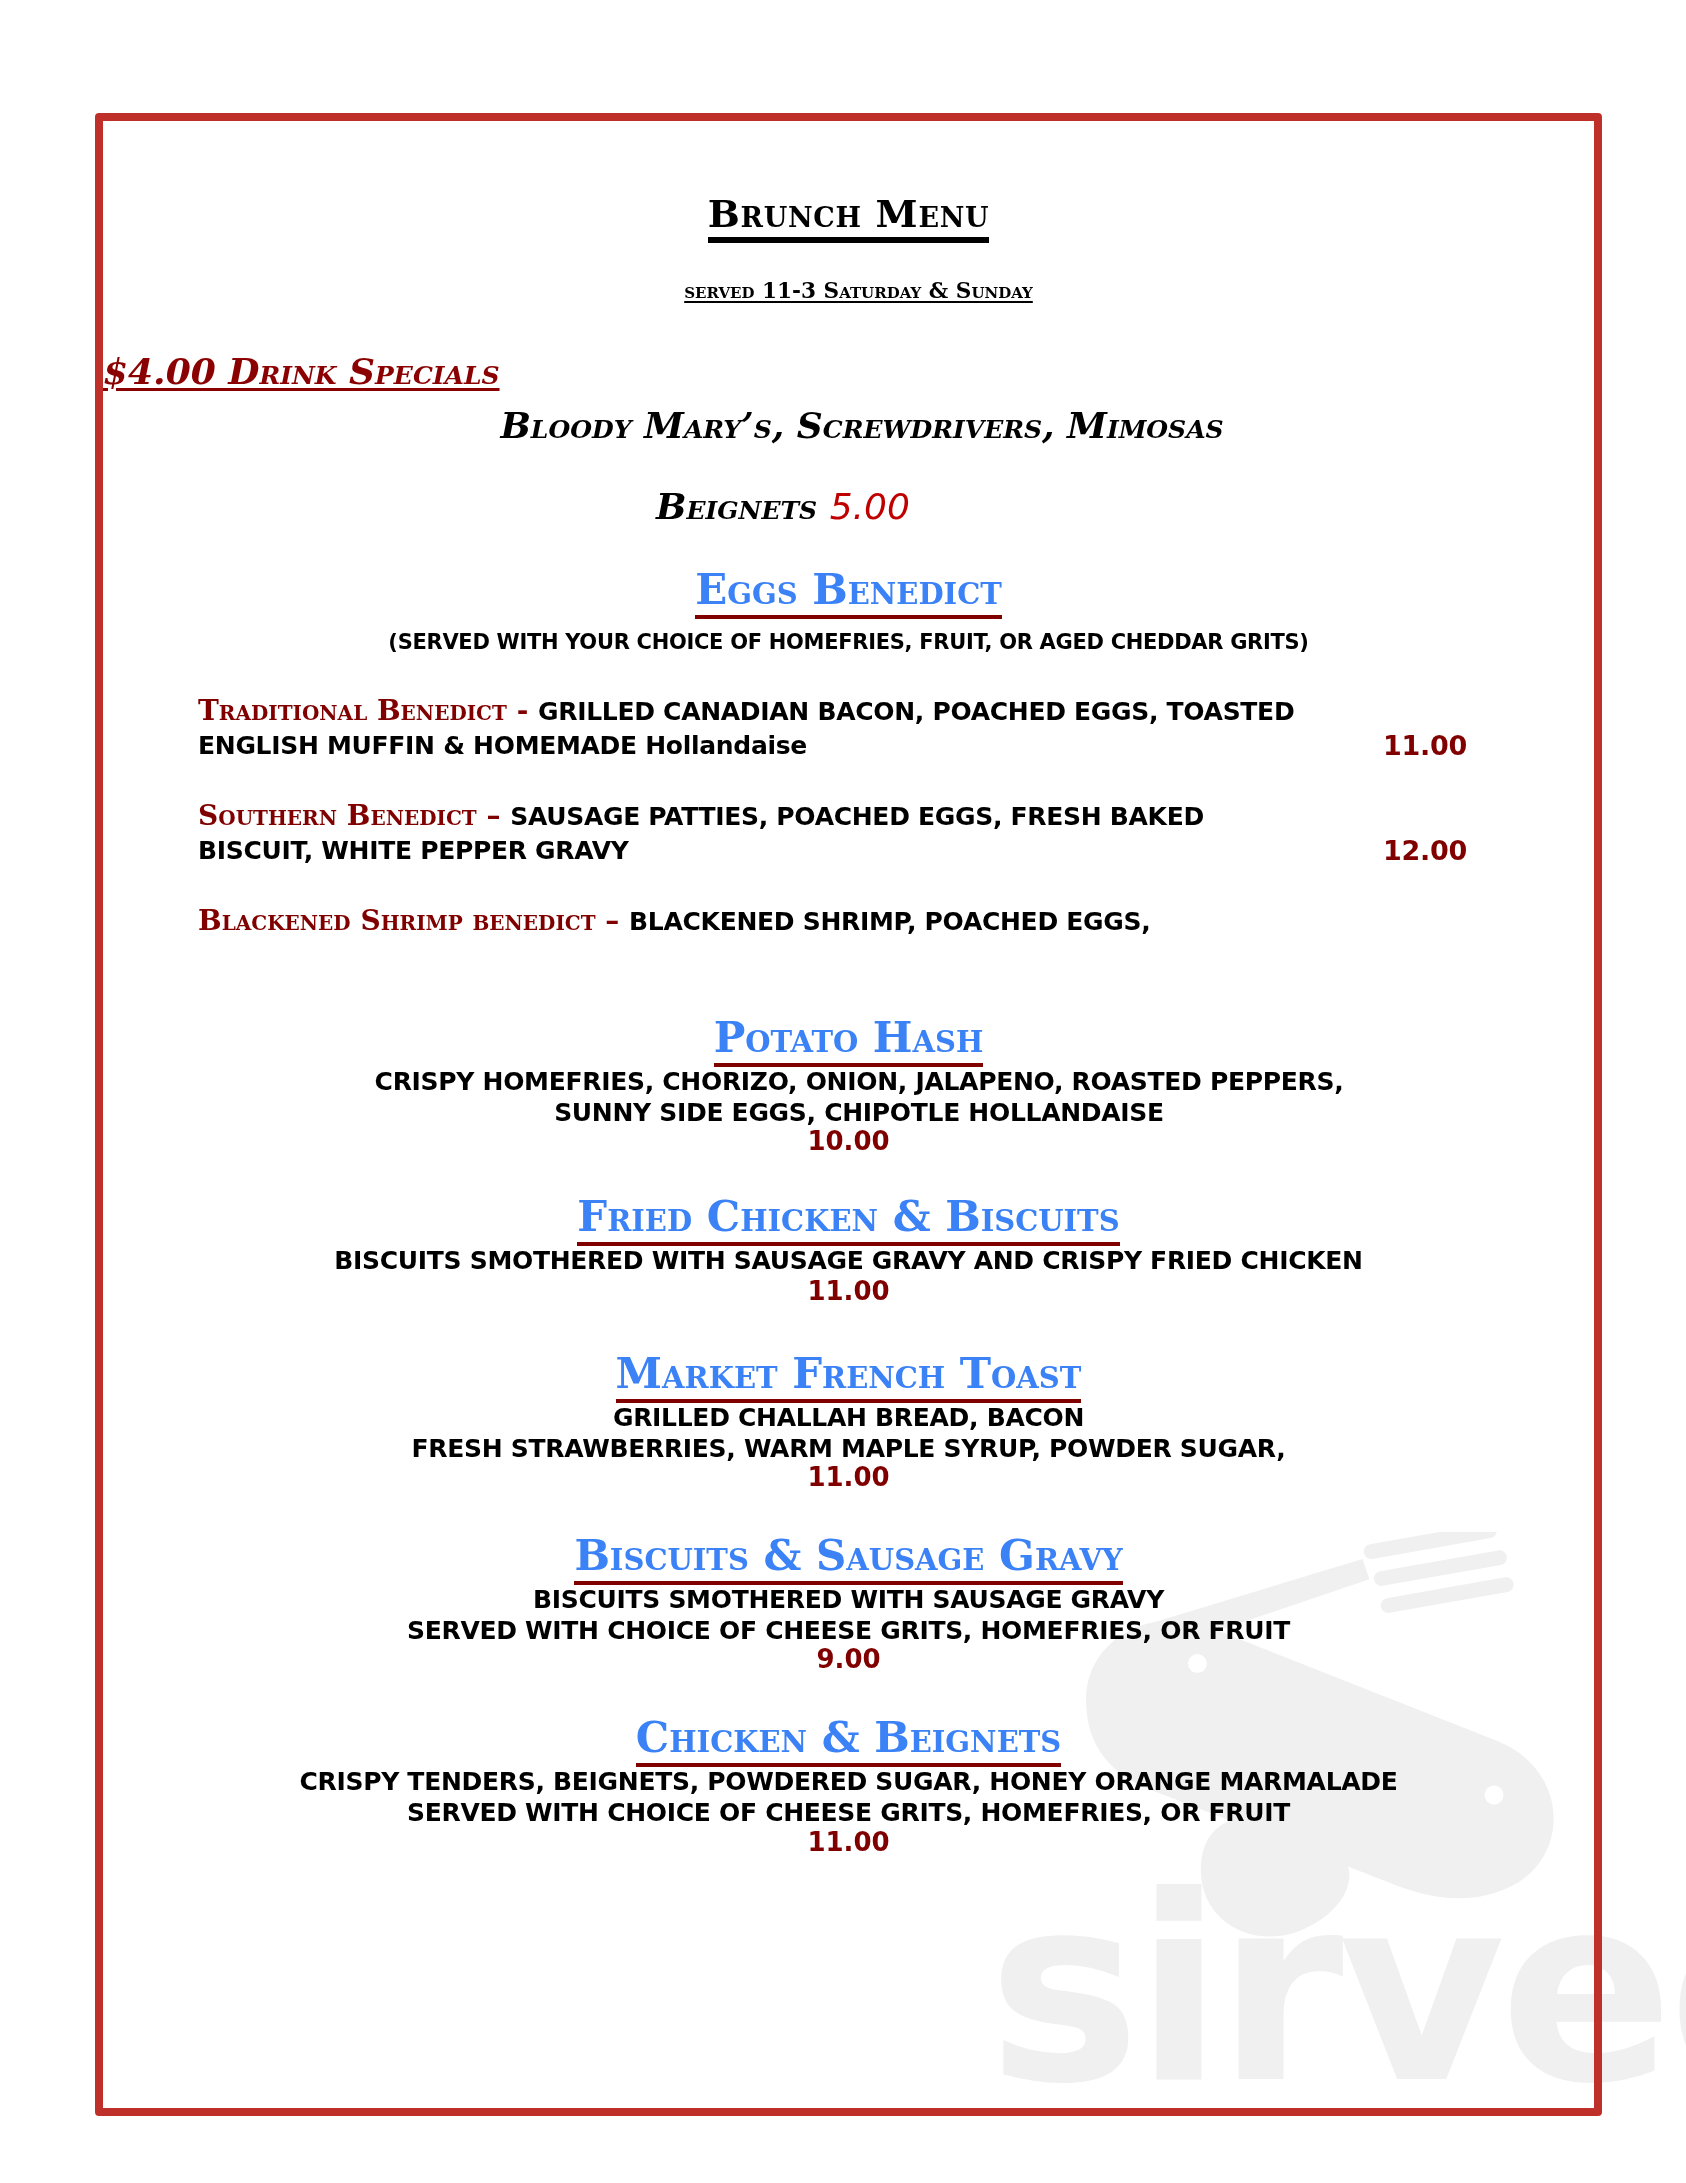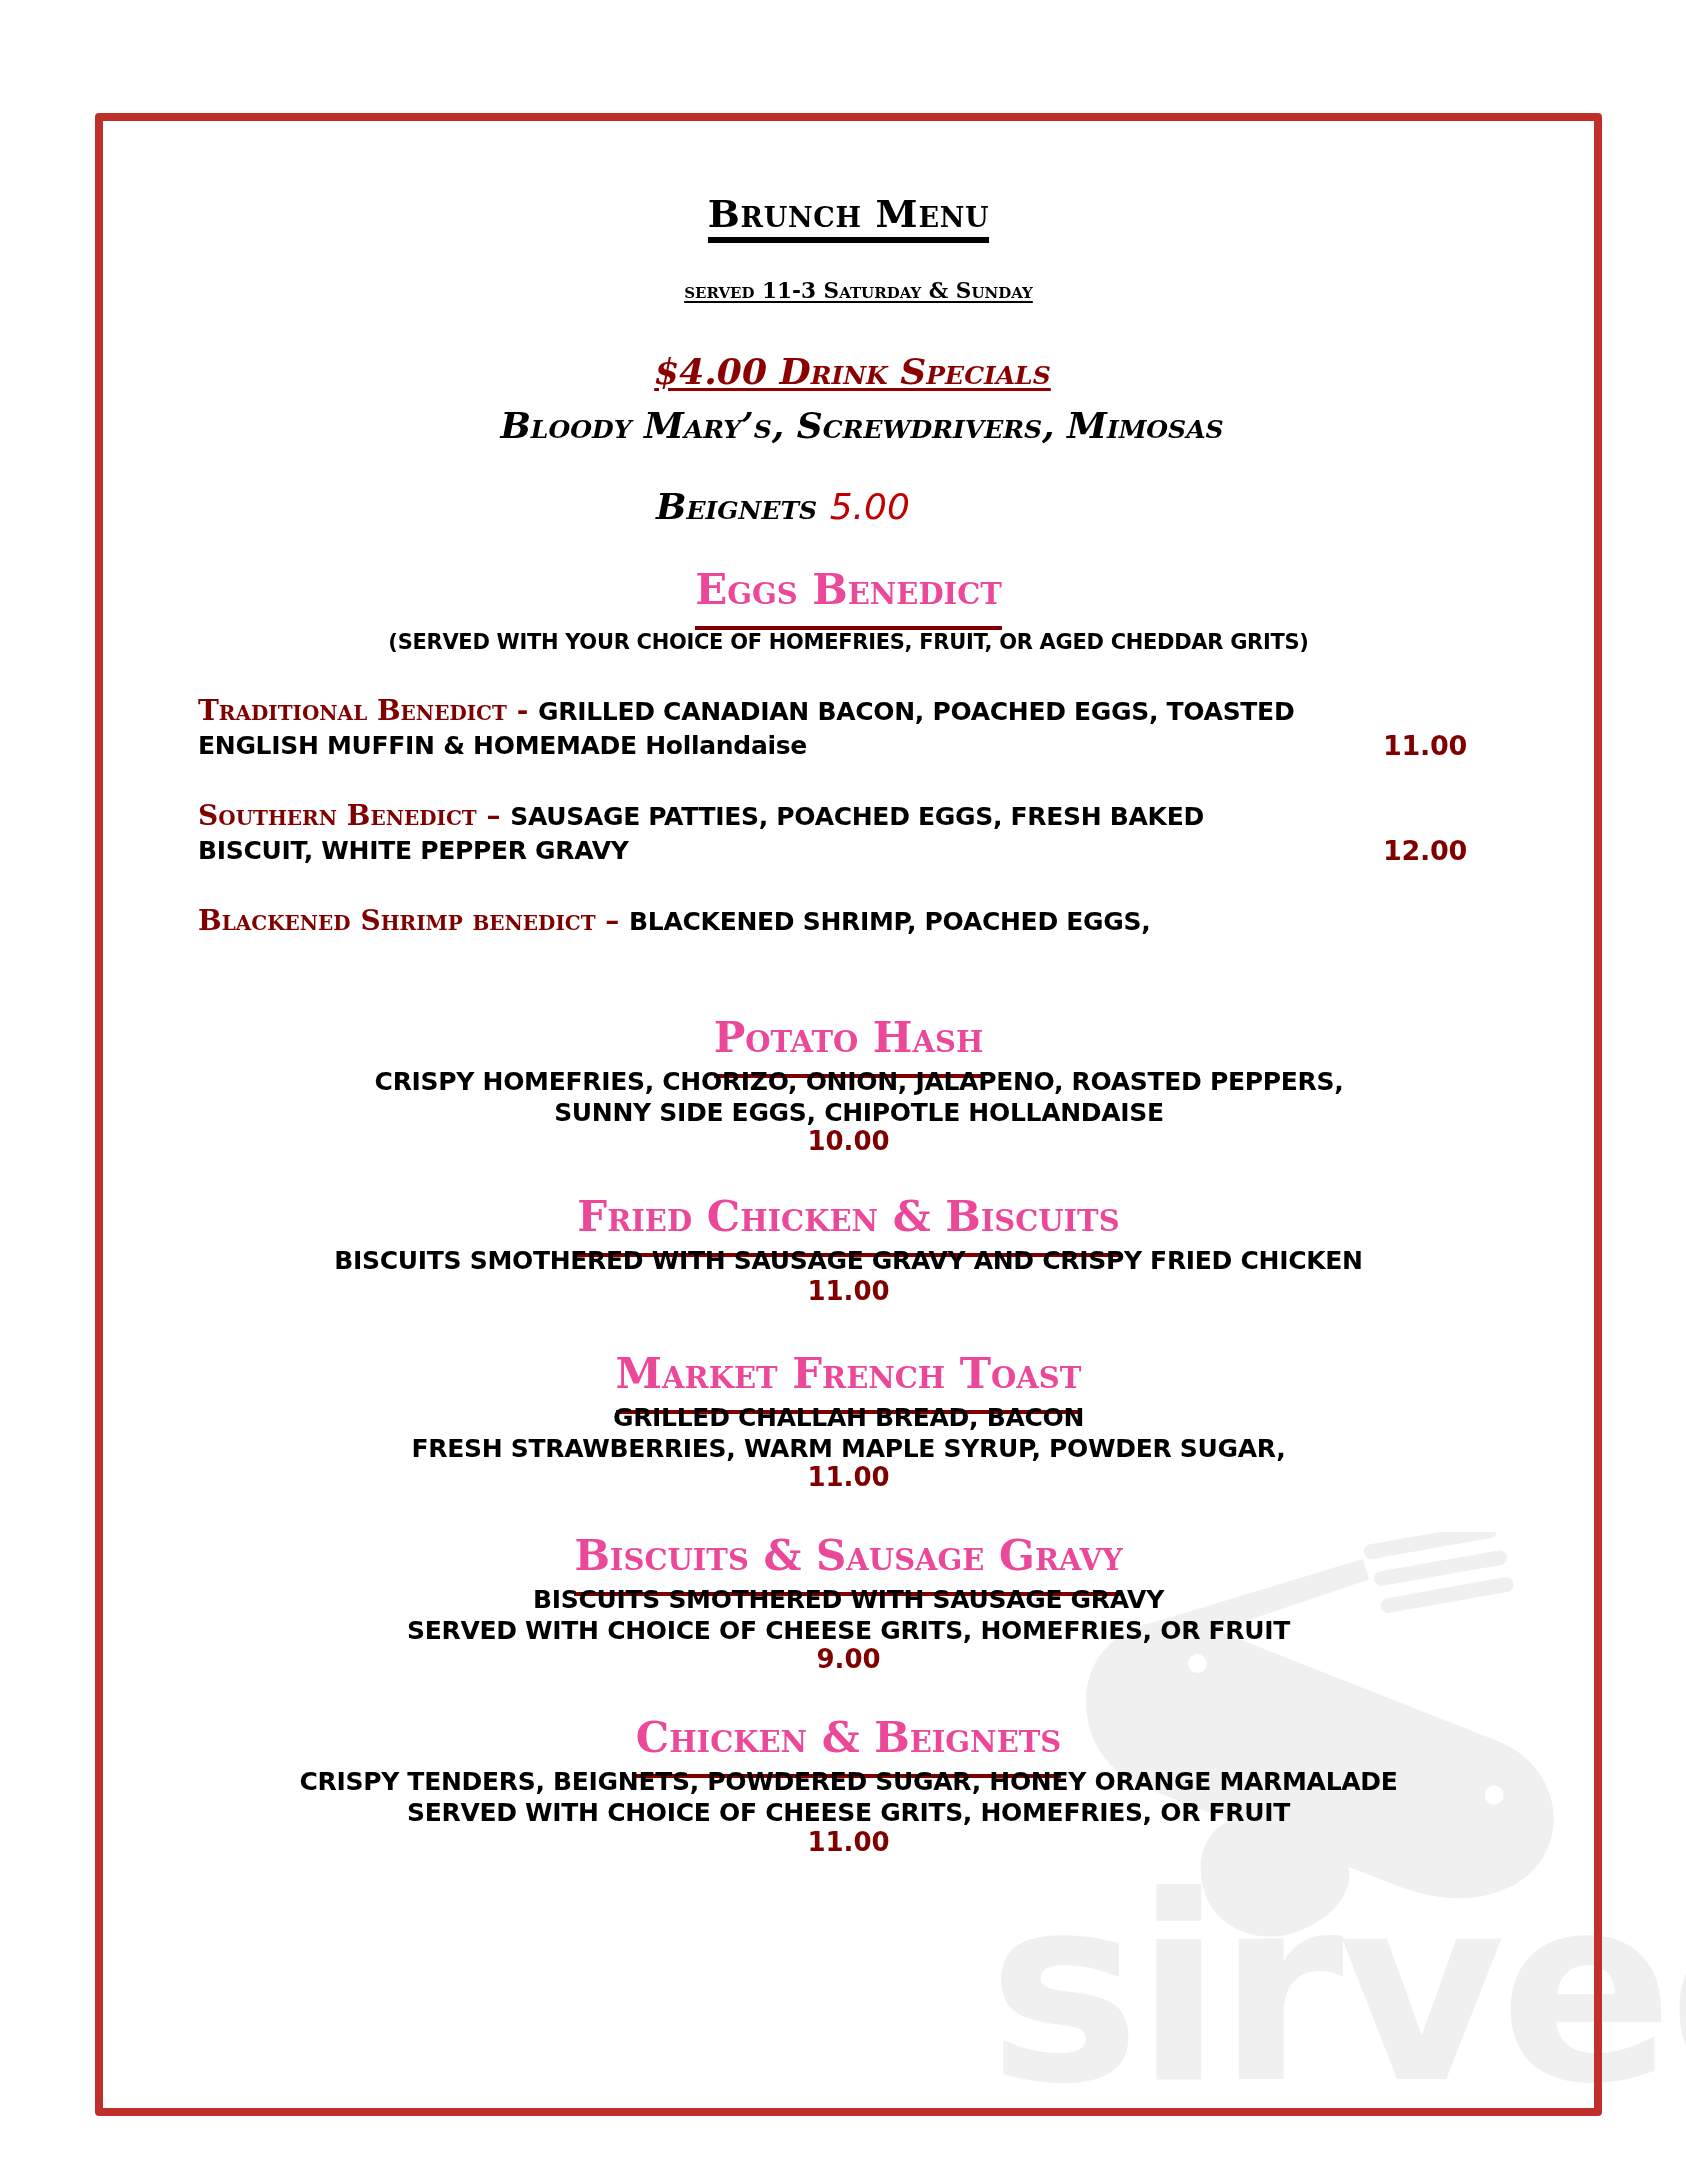--- a/index.html
+++ b/index.html
@@ -77,23 +77,22 @@
     .subtitle span {
       font-family: "DejaVu Serif", serif;
       font-weight: bold;
       font-variant: small-caps;
       font-size: 21.6px;
       text-decoration: underline;
       text-decoration-thickness: 2px;
       text-underline-offset: 3.4px;
     }
     .drink-title {
-      position: absolute; left: 8px; right: 0;
+      position: absolute; left: 0; right: 0;
       top: 229px;
-      text-align: center;
     }
     .drink-title span {
       font-family: "DejaVu Serif", serif;
       font-weight: bold;
       font-style: italic;
       font-variant: small-caps;
       font-size: 36px;
       color: #8b0000;
       text-decoration: underline;
       text-decoration-thickness: 2.7px;
@@ -130,24 +129,24 @@
     .section-head {
       position: absolute; left: 0; right: 0;
       text-align: center;
     }
     .section-head span {
       display: inline-block;
       font-family: "DejaVu Serif", serif;
       font-weight: bold;
       font-variant: small-caps;
       font-size: 42px;
-      color: #ec4899;
+      color: #3b82f6;
       border-bottom: 4.7px solid #800000;
       line-height: 1.05;
-      padding-bottom: 14px;
+      padding-bottom: 3px;
       text-align: right;
     }
     .desc {
       position: absolute; left: 0; right: 0;
       text-align: center;
       font-family: "DejaVu Sans", sans-serif;
       font-weight: bold;
       font-size: 25px;
       line-height: 31px;
       letter-spacing: -0.3px;

